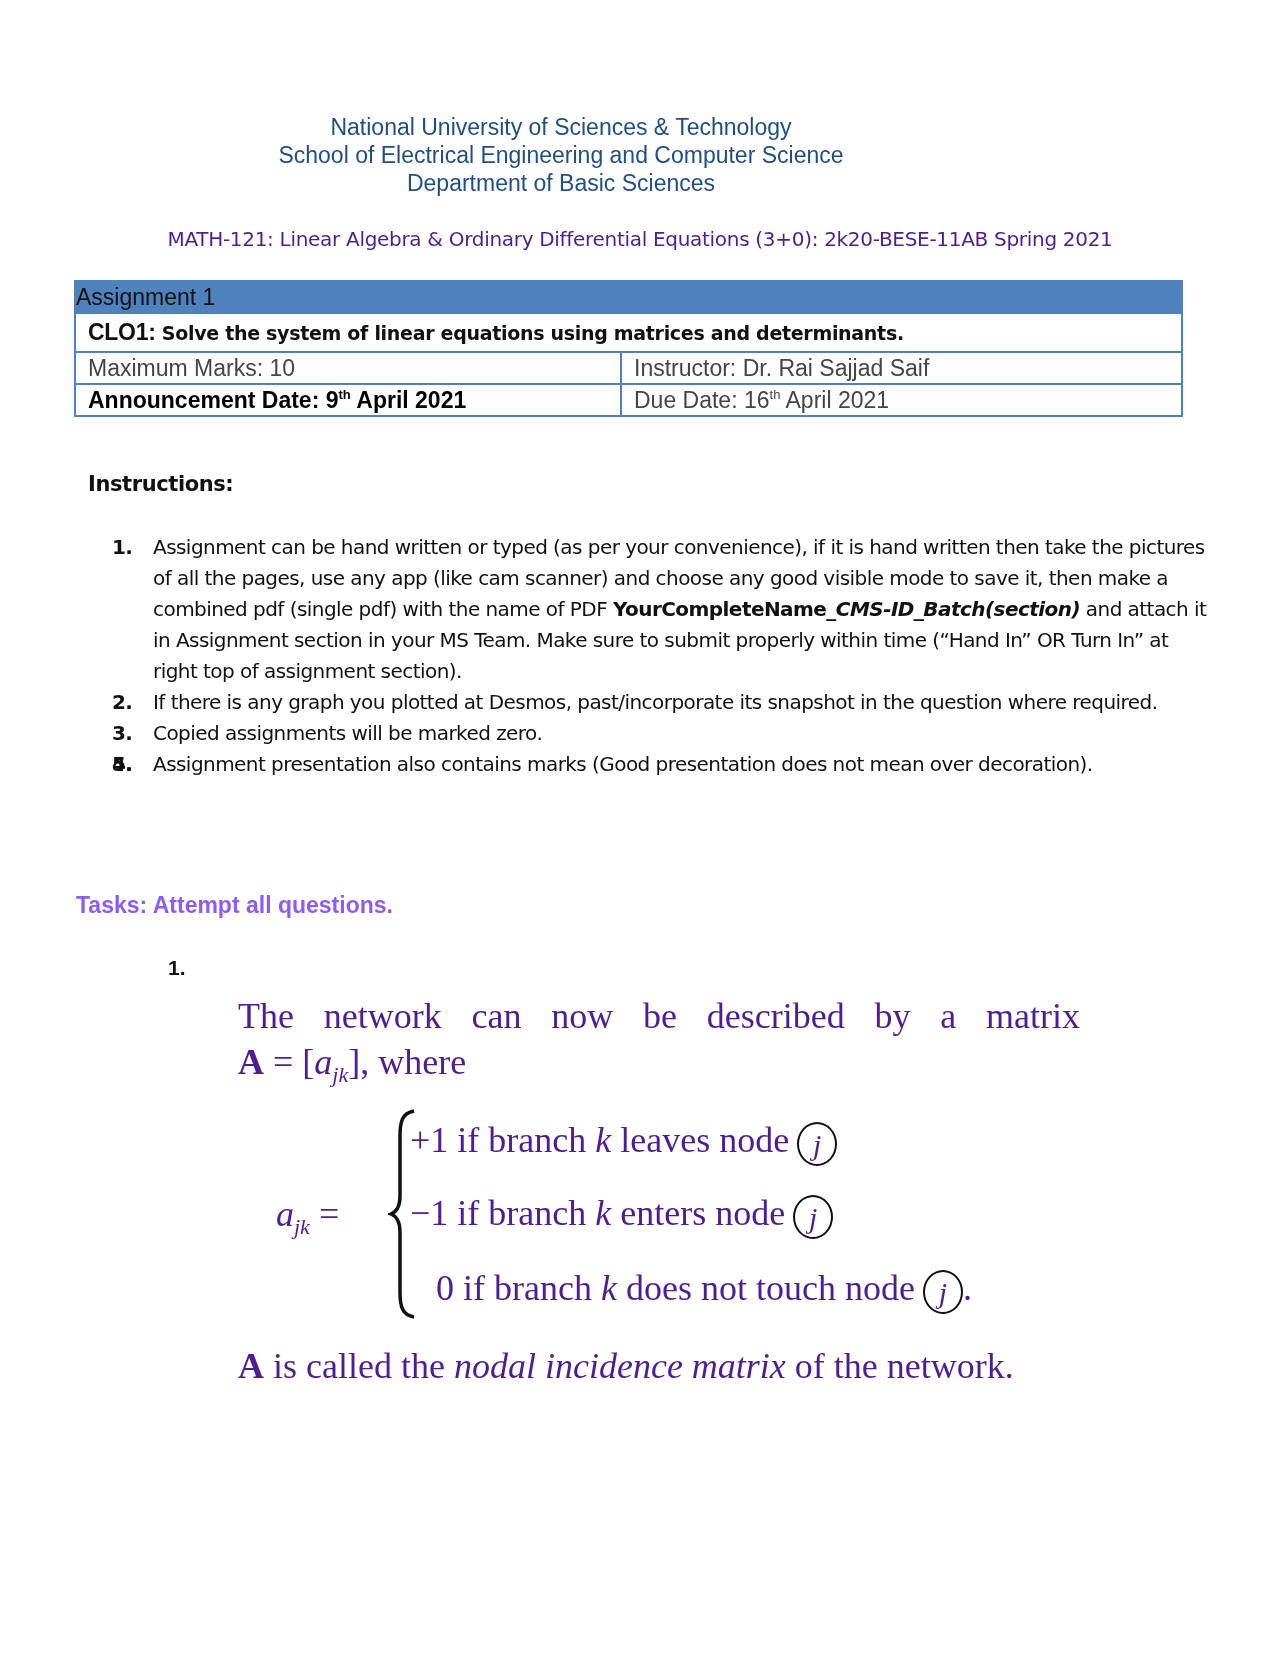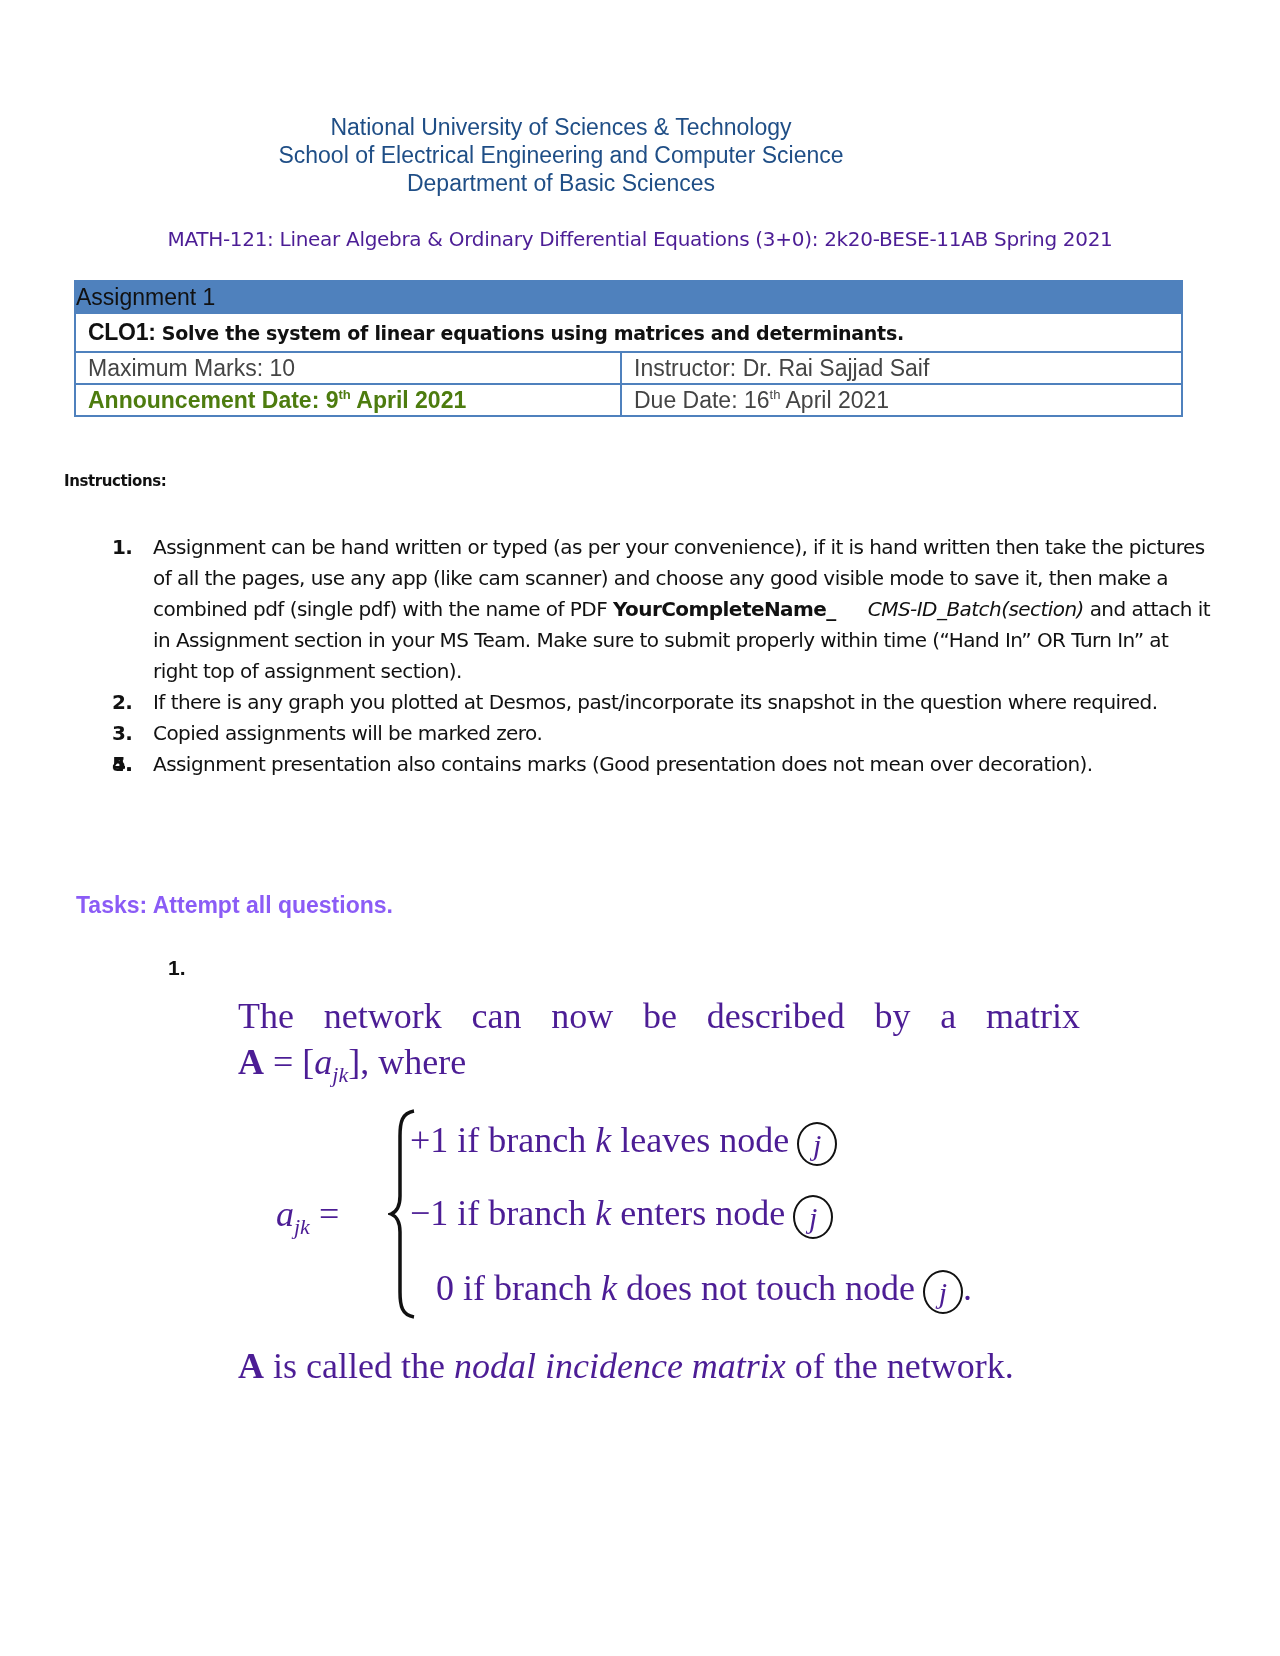--- a/index.html
+++ b/index.html
@@ -27,43 +27,43 @@
       height: 30px; line-height: 30px; padding: 0;
     }
     .info-table .clo-cell {
       font-family: "DejaVu Sans", sans-serif; font-size: 19px; font-weight: bold; color: #111;
       height: 36px; line-height: 36px; letter-spacing: -0.3px;
     }
     .info-table .clo-cell .clo-key { font-family: "Liberation Sans", sans-serif; font-size: 23px; }
     .info-table .meta-cell {
       font-size: 23px; color: #444; height: 30px; line-height: 30px;
     }
-    .info-table .meta-cell.bold { font-weight: bold; color: #4d7c0f; }
+    .info-table .meta-cell.bold { font-weight: bold; color: #000000; }
     .info-table sup { font-size: 13px; vertical-align: 9px; line-height: 0; }
     .info-table .left-col { width: 520px; }
 
     .section-heading {
-      position: absolute; left: 64px;
-      font-family: "DejaVu Sans", sans-serif; font-weight: bold; font-size: 15px; color: #111;
+      position: absolute; left: 88px;
+      font-family: "DejaVu Sans", sans-serif; font-weight: bold; font-size: 21px; color: #111;
       letter-spacing: -0.4px;
     }
     .tasks-heading {
       position: absolute; left: 76px;
       font-family: "Liberation Sans", sans-serif; font-weight: bold; font-size: 23px; color: #8b5cf6;
     }
 
     .instr-list {
       position: absolute; left: 112px; top: 532px; width: 1100px; margin: 0; padding: 0; list-style: none;
       font-family: "DejaVu Sans", sans-serif; font-size: 20px; color: #111; line-height: 31px;
       letter-spacing: -0.55px;
     }
     .instr-list li { position: relative; padding-left: 41px; }
     .instr-list .num { position: absolute; left: 0; top: 0; font-weight: bold; }
     .instr-list b { font-weight: bold; }
-    .instr-list .bi { font-weight: normal; font-style: italic; margin-left: 32px; }
+    .instr-list .bi { font-weight: bold; font-style: italic; }
 
     .q-num {
       position: absolute; left: 168px; top: 956px;
       font-family: "Liberation Sans", sans-serif; font-weight: bold; font-size: 21px; color: #111;
     }
 
     .figure { position: absolute; left: 0; top: 0; width: 1280px; height: 1656px; pointer-events: none; }
     .fig-text {
       position: absolute; font-family: "Liberation Serif", serif; color: #4c1d95; font-size: 36px;
       white-space: nowrap; line-height: 40px;

